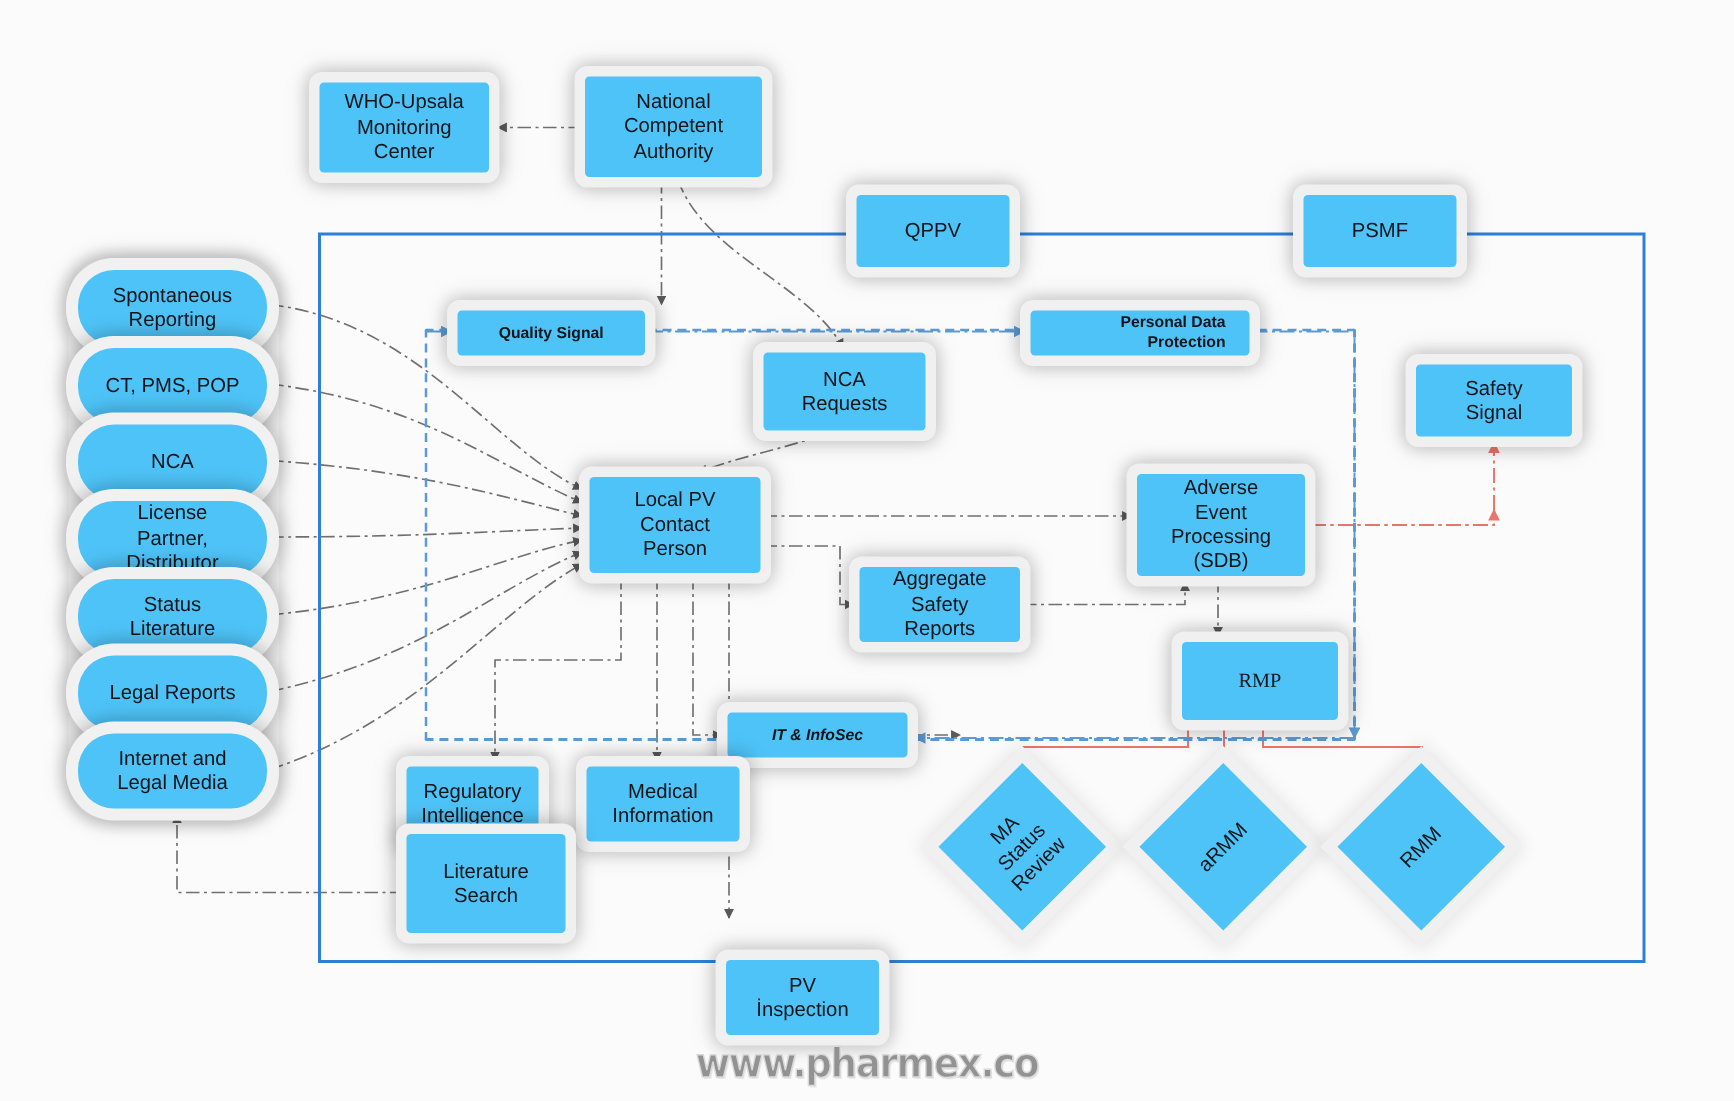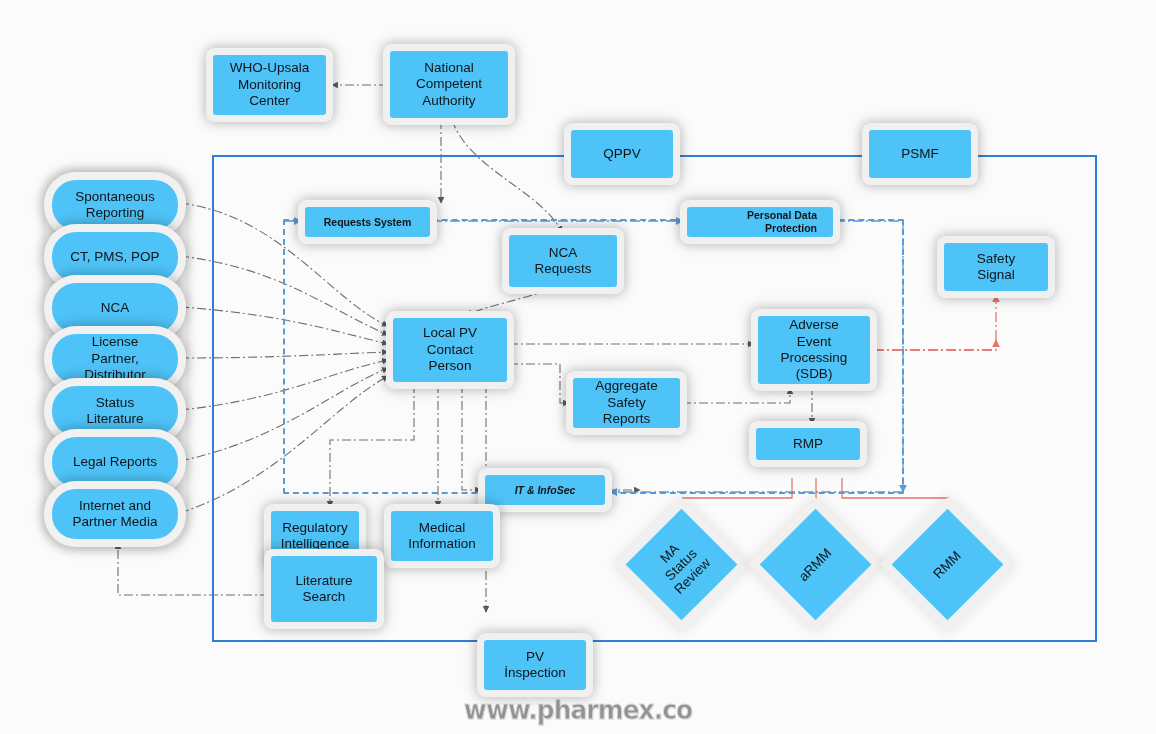--- a/index.html
+++ b/index.html
@@ -195,42 +195,42 @@
 Distributor</span>
   </div>
   <div class="node pill halo-pill" style="left:52px;top:386px;width:126px;height:50px;">
     <span class="lbl">Status Literature</span>
   </div>
   <div class="node pill halo-pill" style="left:52px;top:437px;width:126px;height:50px;">
     <span class="lbl">Legal Reports</span>
   </div>
   <div class="node pill halo-pill" style="left:52px;top:489px;width:126px;height:50px;">
     <span class="lbl">Internet and
-Partner Media</span>
+Legal Media</span>
   </div>
 
   <div class="node halo" style="left:213px;top:55px;width:113px;height:60px;">
     <span class="lbl">WHO-Upsala
 Monitoring
 Center</span>
   </div>
   <div class="node halo" style="left:390px;top:51px;width:118px;height:67px;">
     <span class="lbl">National
 Competent
 Authority</span>
   </div>
   <div class="node halo" style="left:571px;top:130px;width:102px;height:48px;">
     <span class="lbl">QPPV</span>
   </div>
   <div class="node halo" style="left:869px;top:130px;width:102px;height:48px;">
     <span class="lbl">PSMF</span>
   </div>
 
   <div class="node small halo" style="left:305px;top:207px;width:125px;height:30px;">
-    <span class="lbl">Requests System</span>
+    <span class="lbl">Quality Signal</span>
   </div>
   <div class="node small halo" style="left:687px;top:207px;width:146px;height:30px;text-align:right;">
     <span class="lbl">Personal Data Protection</span>
   </div>
   <div class="node halo" style="left:509px;top:235px;width:108px;height:52px;">
     <span class="lbl">NCA
 Requests</span>
   </div>
   <div class="node halo" style="left:944px;top:243px;width:104px;height:48px;">
     <span class="lbl">Safety Signal</span>
@@ -241,21 +241,21 @@
   </div>
   <div class="node halo" style="left:758px;top:316px;width:112px;height:68px;">
     <span class="lbl">Adverse Event
 Processing
 (SDB)</span>
   </div>
   <div class="node halo" style="left:573px;top:378px;width:107px;height:50px;">
     <span class="lbl">Aggregate
 Safety Reports</span>
   </div>
-  <div class="node halo" style="left:756px;top:428px;width:104px;height:32px;">
+  <div class="node halo" style="left:788px;top:428px;width:104px;height:52px;font-family:Liberation Serif, serif;">
     <span class="lbl">RMP</span>
   </div>
 
   <div class="node small halo" style="left:485px;top:475px;width:120px;height:30px;font-style:italic;">
     <span class="lbl">IT &amp; InfoSec</span>
   </div>
   <div class="node halo" style="left:271px;top:511px;width:88px;height:50px;">
     <span class="lbl">Regulatory
 Intelligence</span>
   </div>

